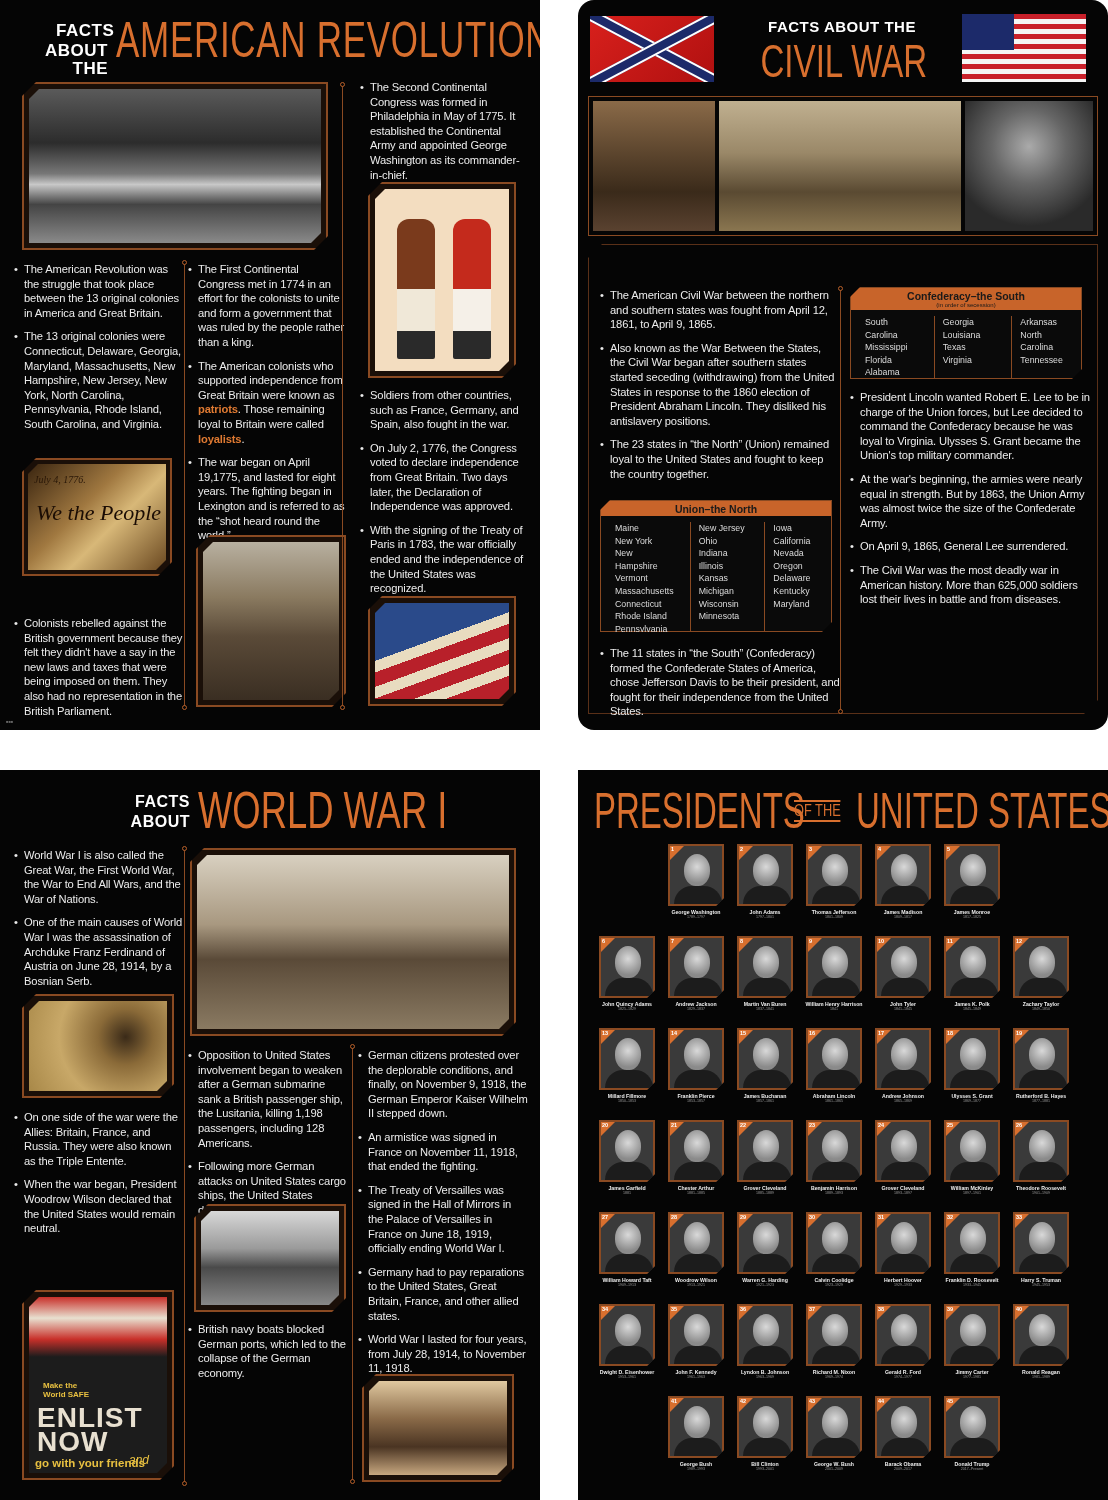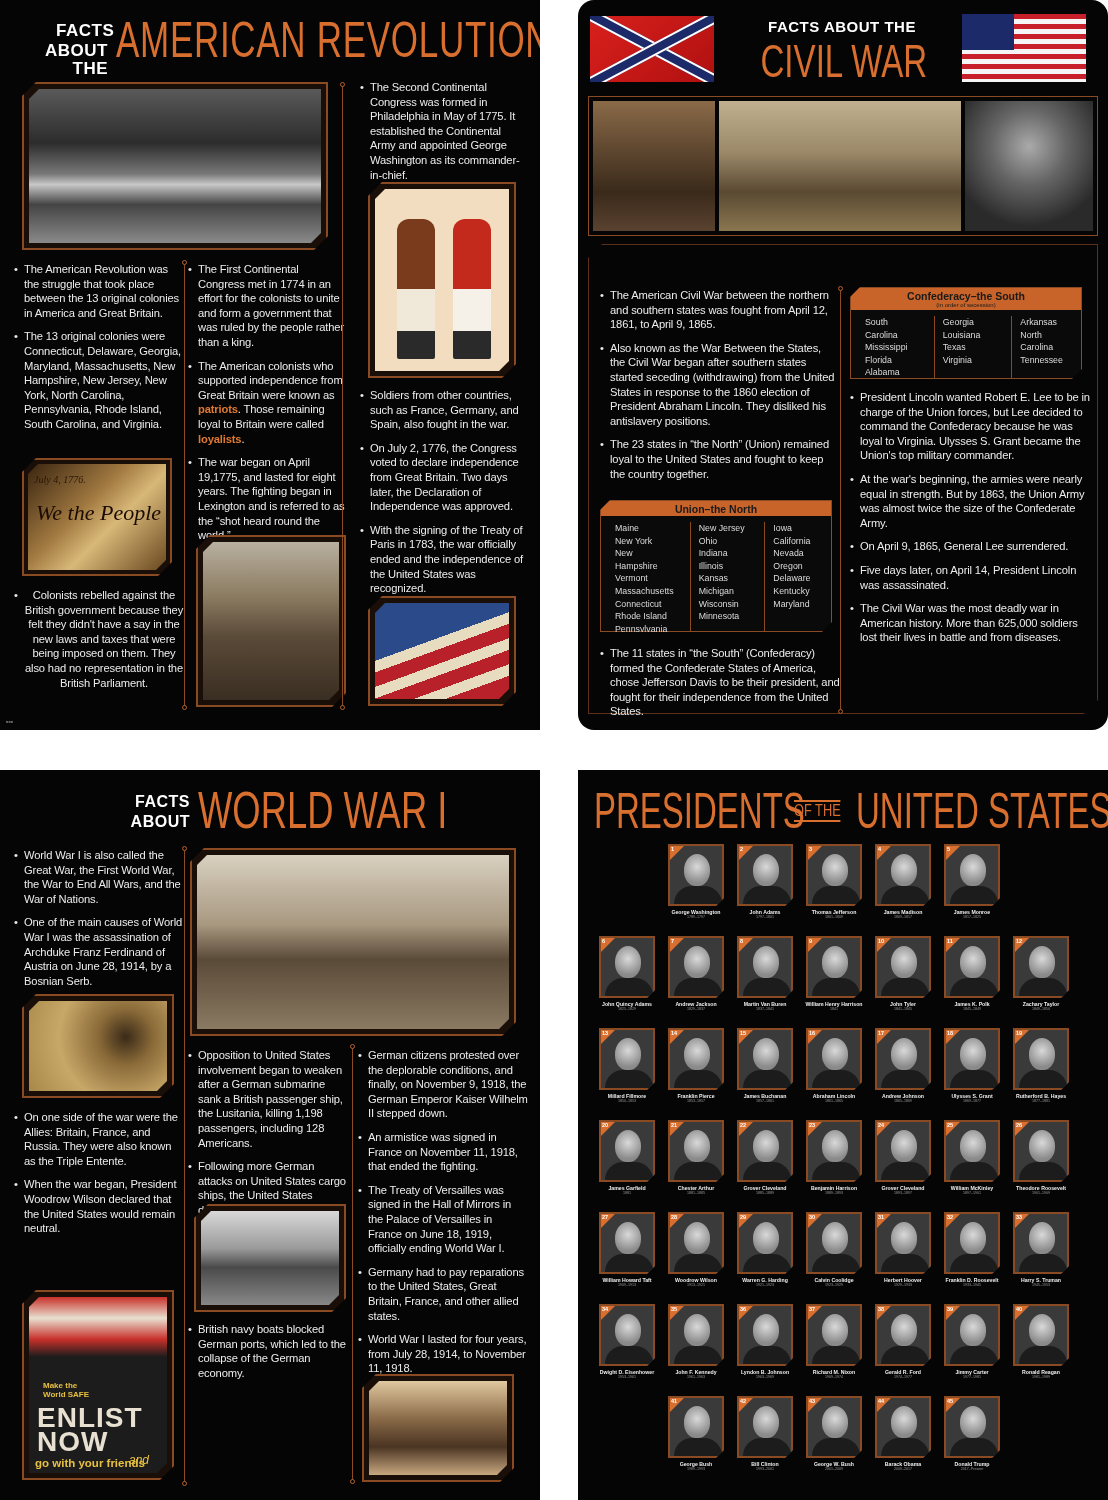--- a/index.html
+++ b/index.html
@@ -66,21 +66,21 @@
   <ul class="bullets abs" style="left:14px;top:262px;width:170px;">
     <li>The American Revolution was the struggle that took place between the 13 original colonies in America and Great Britain.</li>
     <li>The 13 original colonies were Connecticut, Delaware, Georgia, Maryland, Massachusetts, New Hampshire, New Jersey, New York, North Carolina, Pennsylvania, Rhode Island, South Carolina, and Virginia.</li>
   </ul>
   <div class="frame" style="left:22px;top:458px;width:150px;height:118px;padding:4px;">
     <div class="img" style="background:linear-gradient(135deg,#3a2510,#a07840 40%,#d8b878 60%,#6a4820);position:relative;">
       <div style="position:absolute;left:6px;top:10px;font-family:'Liberation Serif',serif;font-style:italic;font-size:10px;color:#2a1808;">July 4, 1776.</div>
       <div style="position:absolute;left:8px;top:36px;font-family:'Liberation Serif',serif;font-style:italic;font-size:22px;color:#1a0c04;white-space:nowrap;">We the People</div>
     </div>
   </div>
-  <ul class="bullets abs" style="left:14px;top:588px;width:170px;text-align:center;">
+  <ul class="bullets abs" style="left:14px;top:616px;width:170px;">
     <li>Colonists rebelled against the British government because they felt they didn't have a say in the new laws and taxes that were being imposed on them. They also had no representation in the British Parliament.</li>
   </ul>
 
   <div class="vline" style="left:184px;top:264px;height:442px;"></div>
 
   <ul class="bullets abs" style="left:188px;top:262px;width:160px;">
     <li>The First Continental Congress met in 1774 in an effort for the colonists to unite and form a government that was ruled by the people rather than a king.</li>
     <li><span>The American colonists who supported independence from Great Britain were known as </span><span class="hl">patriots</span><span>. Those remaining loyal to Britain were called </span><span class="hl">loyalists</span><span>.</span></li>
     <li>The war began on April 19,1775, and lasted for eight years. The fighting began in Lexington and is referred to as the “shot heard round the world.”</li>
   </ul>
@@ -201,21 +201,20 @@
           <div>North Carolina</div>
           <div>Tennessee</div>
         </div>
     </div>
   </div>
 
   <ul class="bullets abs" style="left:272px;top:390px;width:240px;">
     <li>President Lincoln wanted Robert E. Lee to be in charge of the Union forces, but Lee decided to command the Confederacy because he was loyal to Virginia. Ulysses S. Grant became the Union's top military commander.</li>
     <li>At the war's beginning, the armies were nearly equal in strength. But by 1863, the Union Army was almost twice the size of the Confederate Army.</li>
     <li>On April 9, 1865, General Lee surrendered.</li>
-    <li>Five days later, on April 14, President Lincoln was assassinated.</li>
     <li>The Civil War was the most deadly war in American history. More than 625,000 soldiers lost their lives in battle and from diseases.</li>
   </ul>
 </section>
 
 <section class="poster" id="p3">
   <div class="abs hdr-small" style="left:130px;top:22px;width:60px;text-align:right;font-size:16px;line-height:20px;">
     <div>FACTS</div>
     <div>ABOUT</div>
   </div>
   <div class="abs hdr-big" style="left:198px;top:14px;font-size:52px;line-height:52px;transform:scaleX(0.70);">WORLD WAR I</div>

